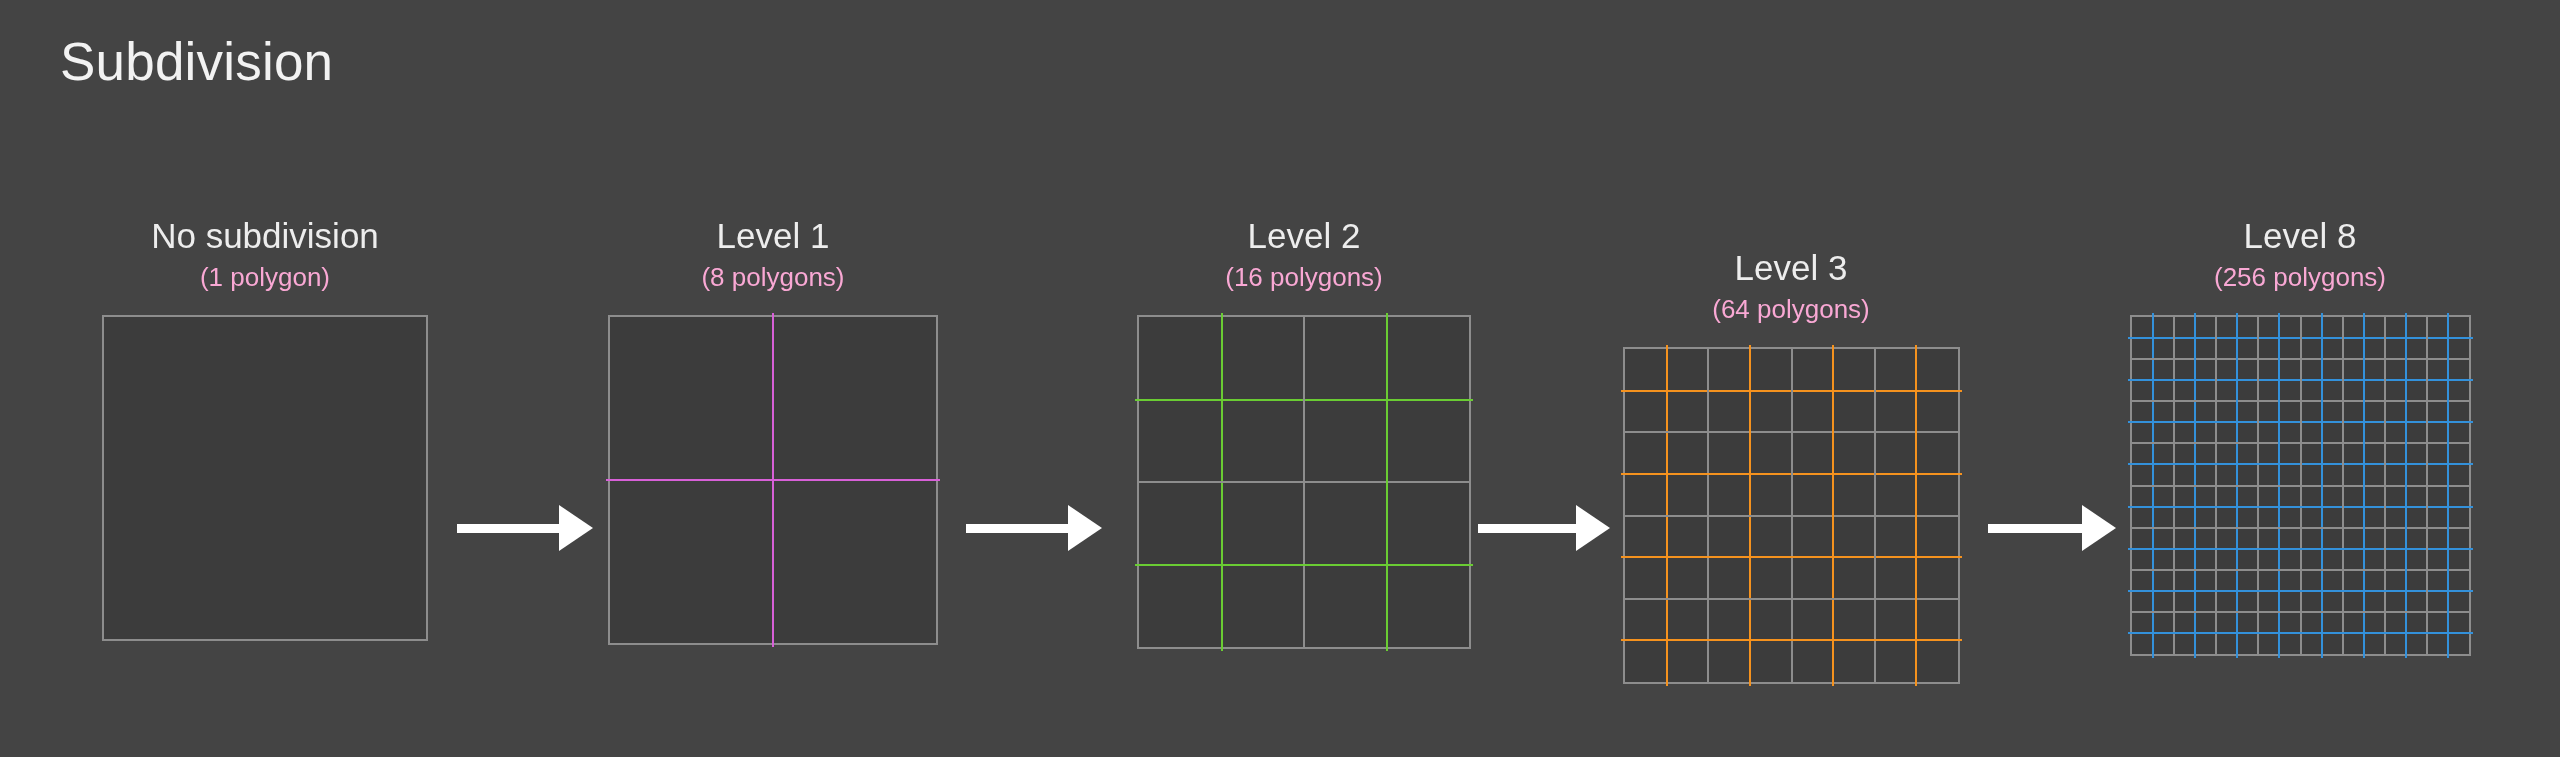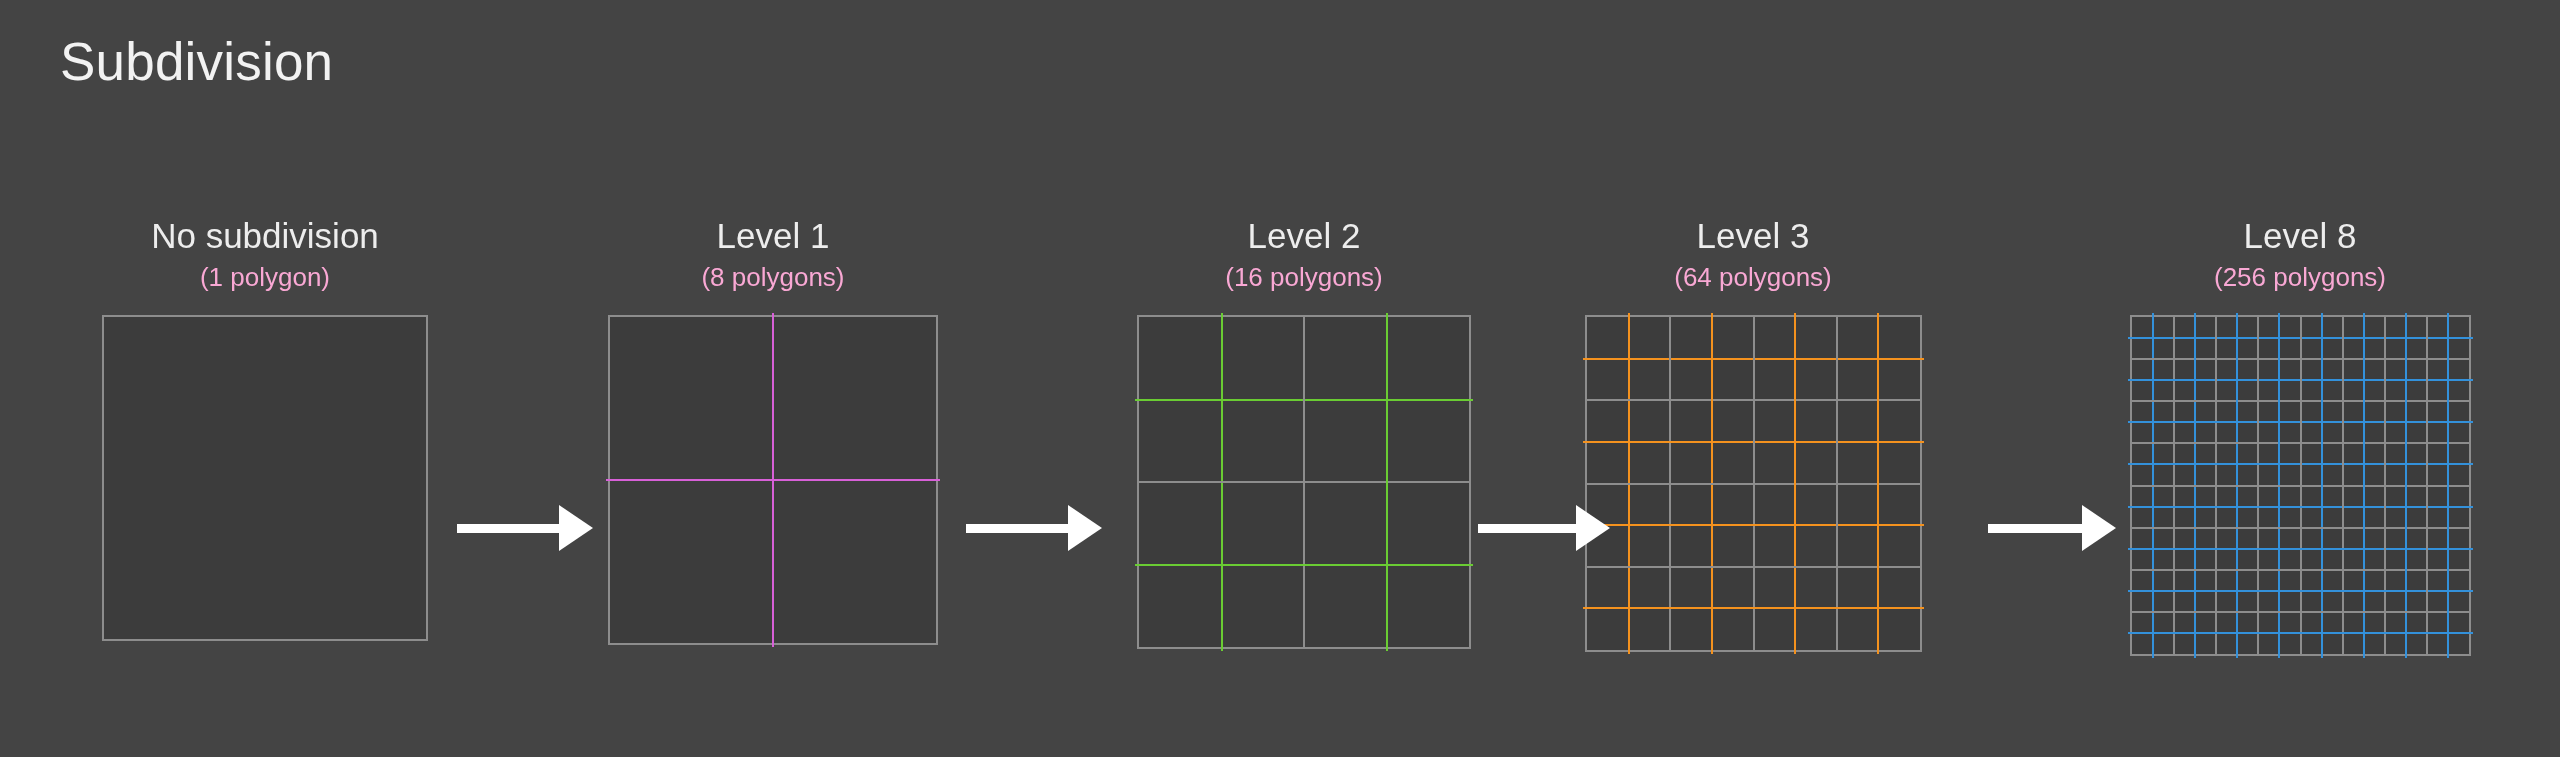--- a/index.html
+++ b/index.html
@@ -171,21 +171,21 @@
           <div class="panel" style="width: 334px; height: 334px;">
             <div class="newline h" style="background: rgb(106, 204, 51); top: 82px; left: -4px; width: 338px;"></div>
             <div class="newline v" style="background: rgb(106, 204, 51); left: 82px; top: -4px; height: 338px;"></div>
             <div class="gridline h" style="top: 164px;"></div>
             <div class="gridline v" style="left: 164px;"></div>
             <div class="newline h" style="background: rgb(106, 204, 51); top: 247px; left: -4px; width: 338px;"></div>
             <div class="newline v" style="background: rgb(106, 204, 51); left: 247px; top: -4px; height: 338px;"></div>
           </div>
         </div>
       </div>
-      <div class="stage" style="left: 1584px; width: 338px;">
+      <div class="stage" style="left: 1622px; width: 338px; margin-top: 32px;">
         <div class="stage-caption">
           <span class="stage-name">Level 3</span>
           <span class="stage-count">(64 polygons)</span>
         </div>
         <div class="panel-wrap" style="width: 337px; height: 337px;">
           <div class="panel" style="width: 337px; height: 337px;">
             <div class="newline h" style="background: rgb(245, 146, 30); top: 41px; left: -4px; width: 341px;"></div>
             <div class="newline v" style="background: rgb(245, 146, 30); left: 41px; top: -4px; height: 341px;"></div>
             <div class="gridline h" style="top: 82px;"></div>
             <div class="gridline v" style="left: 82px;"></div>

